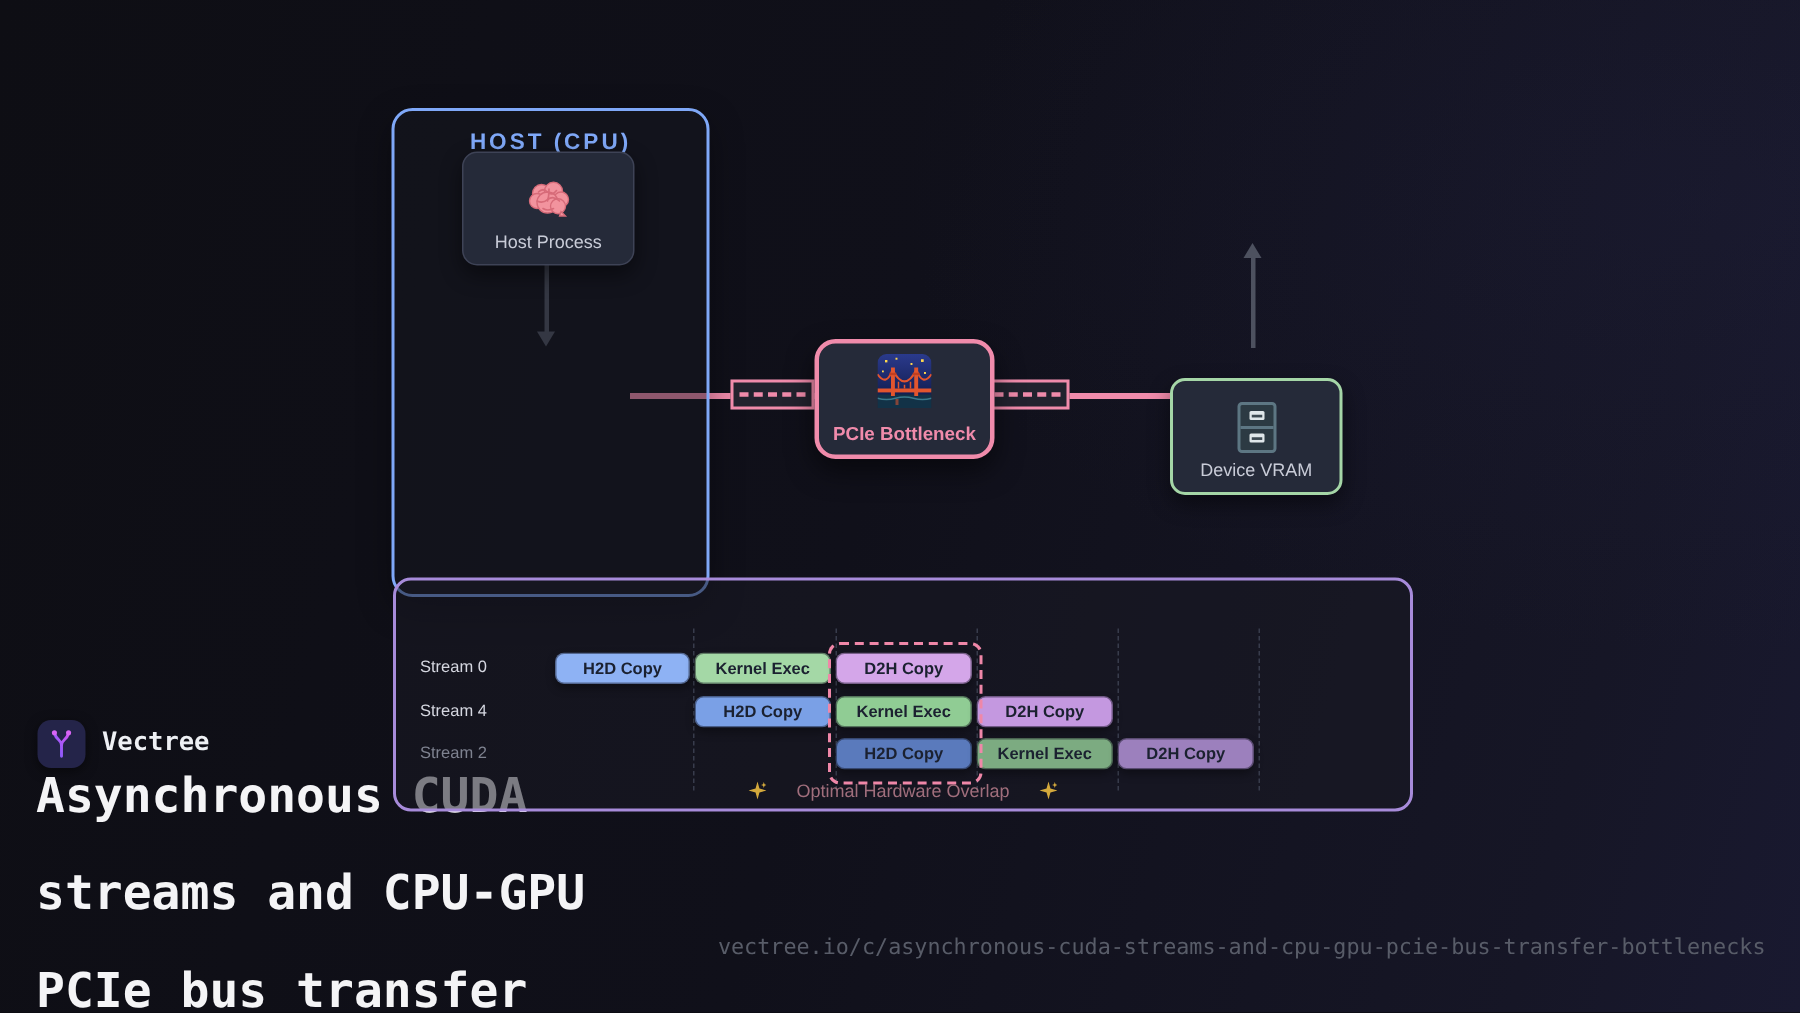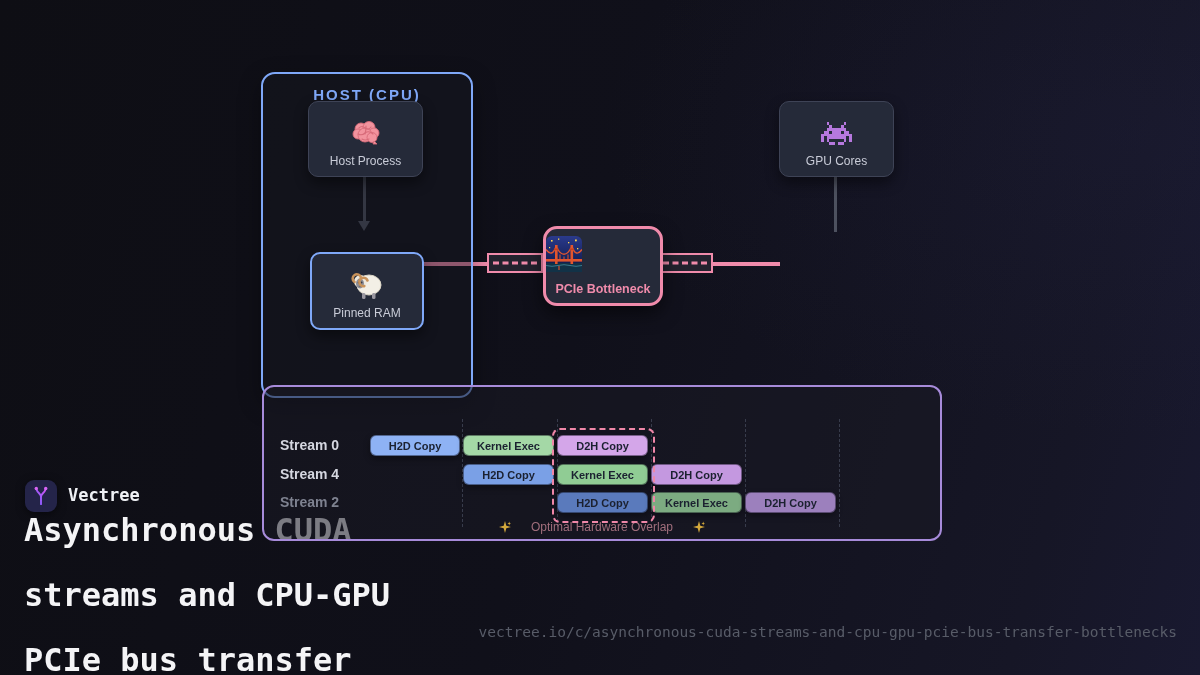--- a/index.html
+++ b/index.html
@@ -22,32 +22,32 @@
   .v-arrow{position:absolute;width:3px;background:#4d515f;z-index:1;}
   .v-arrow.down::after{content:'';position:absolute;bottom:-8px;left:-5px;
       border:6.5px solid transparent;border-top:10px solid #4d515f;border-bottom:none;}
   .v-arrow.up::before{content:'';position:absolute;top:-8px;left:-5px;
       border:6.5px solid transparent;border-bottom:10px solid #4d515f;border-top:none;}
   .pipe{position:absolute;height:3.5px;z-index:1;}
   .road{position:absolute;height:16px;border:2.5px solid;background:#22222e;z-index:2;}
   .road .dashes{position:absolute;top:50%;left:7%;width:86%;transform:translateY(-50%);
       border-top:3.5px dashed;}
   .pcie-box{position:absolute;background:#252a39;border:3px solid;border-radius:14px;
-      box-shadow:0 8px 18px rgba(0,0,0,0.5);z-index:4;display:flex;flex-direction:column;}
+      box-shadow:0 8px 18px rgba(0,0,0,0.5);z-index:4;display:flex;flex-direction:column;align-items:center;}
   .pcie-box .icon-wrap{margin-top:7px;}
   .pcie-box .nlabel{position:absolute;bottom:7px;left:0;right:0;text-align:center;
       font-size:12.5px;font-weight:bold;}
   
   .tl-panel{position:absolute;left:262px;top:385px;width:676px;height:152px;
       border:2px solid;border-radius:12px;background:rgba(25,25,37,0.55);z-index:2;}
   .tl-title{position:absolute;top:11px;left:0;right:0;text-align:center;
       font-size:14px;font-weight:bold;letter-spacing:2.5px;}
   .gridline{position:absolute;top:32px;height:108px;width:0;border-left:1px dashed #383c4c;}
   .stream-label{position:absolute;left:16px;height:21px;line-height:21px;
-      font-size:14px;font-weight:bold;color:#d5d7e0;}
+      font-size:11px;font-weight:normal;color:#d5d7e0;}
   .stream-label.dim{color:#7e8290;}
   .bar{position:absolute;height:21px;border-radius:6px;border:1px solid rgba(10,12,22,0.45);
       box-sizing:border-box;display:flex;align-items:center;justify-content:center;
       font-size:11px;font-weight:bold;color:#1b2130;box-shadow:0 3px 6px rgba(0,0,0,0.35);}
   .hl-box{position:absolute;left:288px;top:41px;width:99px;height:91px;
       border:2.5px dashed;border-radius:8px;z-index:5;}
   .tl-caption{position:absolute;bottom:5px;left:0;right:0;display:flex;gap:20px;
       align-items:center;justify-content:center;font-size:12px;color:#a06e7c;}
   
   .logo{position:absolute;left:25px;top:480px;width:32px;height:32px;border-radius:9px;
@@ -87,54 +87,38 @@
           <path d="M12,21 q3,2 7,0"></path>
           <path d="M16,8 q0,5 -1,8"></path>
         </g>
       </svg>
     </div>
     <div class="nlabel">Host Process</div>
   </div>
 
   <div class="v-arrow down" style="left:363px;top:161px;height:62px;"></div>
 
-  <div class="node" style="left: 310px; top: 236px; width: 110px; height: 74px; border-width: 2px; border-color: rgb(127, 168, 248);">
+
+
+
+  <div class="v-arrow up" style="left:834px;top:170px;height:62px;"></div>
+
+  <div class="node" style="left: 780px; top: 236px; width: 111px; height: 74px; border-width: 2px; border-color: rgb(165, 214, 167);">
     <div class="icon-wrap">
-      <svg width="38" height="32" viewBox="0 0 38 32">
-        <ellipse cx="21" cy="16" rx="12" ry="10" fill="#f3efe6" stroke="#dcd6c7" stroke-width="1"></ellipse>
-        <rect x="14" y="24" width="3.5" height="6" rx="1.5" fill="#9a97a0"></rect>
-        <rect x="24" y="24" width="3.5" height="6" rx="1.5" fill="#9a97a0"></rect>
-        <circle cx="12.5" cy="12.5" r="6.5" fill="#efe9dd"></circle>
-        <ellipse cx="12" cy="14.5" rx="4" ry="5" fill="#8d8d96"></ellipse>
-        <circle cx="10.6" cy="13.5" r="0.9" fill="#3a3a42"></circle>
-        <circle cx="13.6" cy="13.5" r="0.9" fill="#3a3a42"></circle>
-        <ellipse cx="12.1" cy="17.2" rx="1.4" ry="0.9" fill="#6f6f78"></ellipse>
-        <path d="M6.5,13 a4.2,4.2 0 1 1 6.5,-4.2" fill="none" stroke="#c8925a" stroke-width="2.6" stroke-linecap="round"></path>
-        <path d="M19.5,11.5 a4.2,4.2 0 1 0 -3.2,5.6" fill="none" stroke="#c8925a" stroke-width="2.6" stroke-linecap="round"></path>
-      </svg>
-    </div>
-    <div class="nlabel">Pinned RAM</div>
-  </div>
-
-
-  <div class="node" style="left:779px;top:85px;width:113px;height:74px;">
-    <div class="icon-wrap">
-      <svg width="31" height="23" viewBox="0 0 11 8" shape-rendering="crispEdges">
-        <path fill="#b678de" d="M2 0h1v1H2z M8 0h1v1H8z M3 1h1v1H3z M7 1h1v1H7z
-          M2 2h7v1H2z M1 3h2v1H1z M4 3h3v1H4z M8 3h2v1H8z M0 4h11v1H0z
-          M0 5h1v1H0z M2 5h7v1H2z M10 5h1v1h-1z
-          M0 6h1v1H0z M2 6h1v1H2z M8 6h1v1H8z M10 6h1v1h-1z
-          M3 7h2v1H3z M6 7h2v1H6z"></path>
-      </svg>
-    </div>
-    <div class="nlabel">GPU Cores</div>
-  </div>
-
-  <div class="v-arrow up" style="left:834px;top:170px;height:62px;"></div>
-
+      <svg width="30" height="34" viewBox="0 0 30 34">
+        <rect x="3" y="1" width="24" height="32" rx="2" fill="#2c3a43" stroke="#5d7683" stroke-width="2"></rect>
+        <line x1="4" y1="17" x2="26" y2="17" stroke="#5d7683" stroke-width="2"></line>
+        <rect x="10" y="6" width="10" height="6" rx="1" fill="#dfe7ea"></rect>
+        <rect x="11.5" y="8.5" width="7" height="1.8" fill="#3c4a52"></rect>
+        <rect x="10" y="21" width="10" height="6" rx="1" fill="#dfe7ea"></rect>
+        <rect x="11.5" y="23.5" width="7" height="1.8" fill="#3c4a52"></rect>
+      </svg>
+    </div>
+    <div class="nlabel">Device VRAM</div>
+  </div>
 
   <div class="pipe" style="left: 420px; top: 262px; width: 360px; background: rgb(240, 139, 171);"></div>
 
   <div class="road" style="left: 487px; top: 253px; width: 52px; border-color: rgb(240, 139, 171);">
     <div class="dashes" style="border-color: rgb(240, 139, 171);"></div>
   </div>
   <div class="road" style="left: 657px; top: 253px; width: 52px; border-color: rgb(240, 139, 171);">
     <div class="dashes" style="border-color: rgb(240, 139, 171);"></div>
   </div>
 

